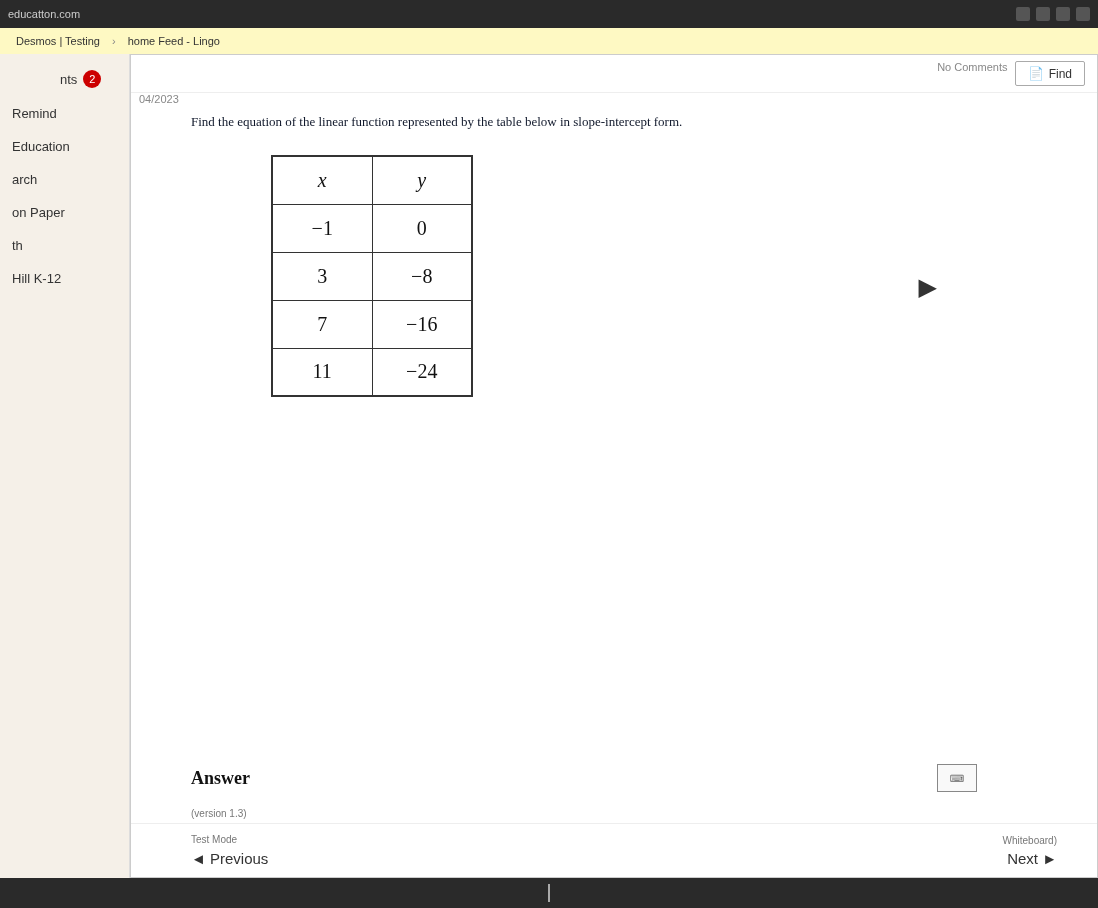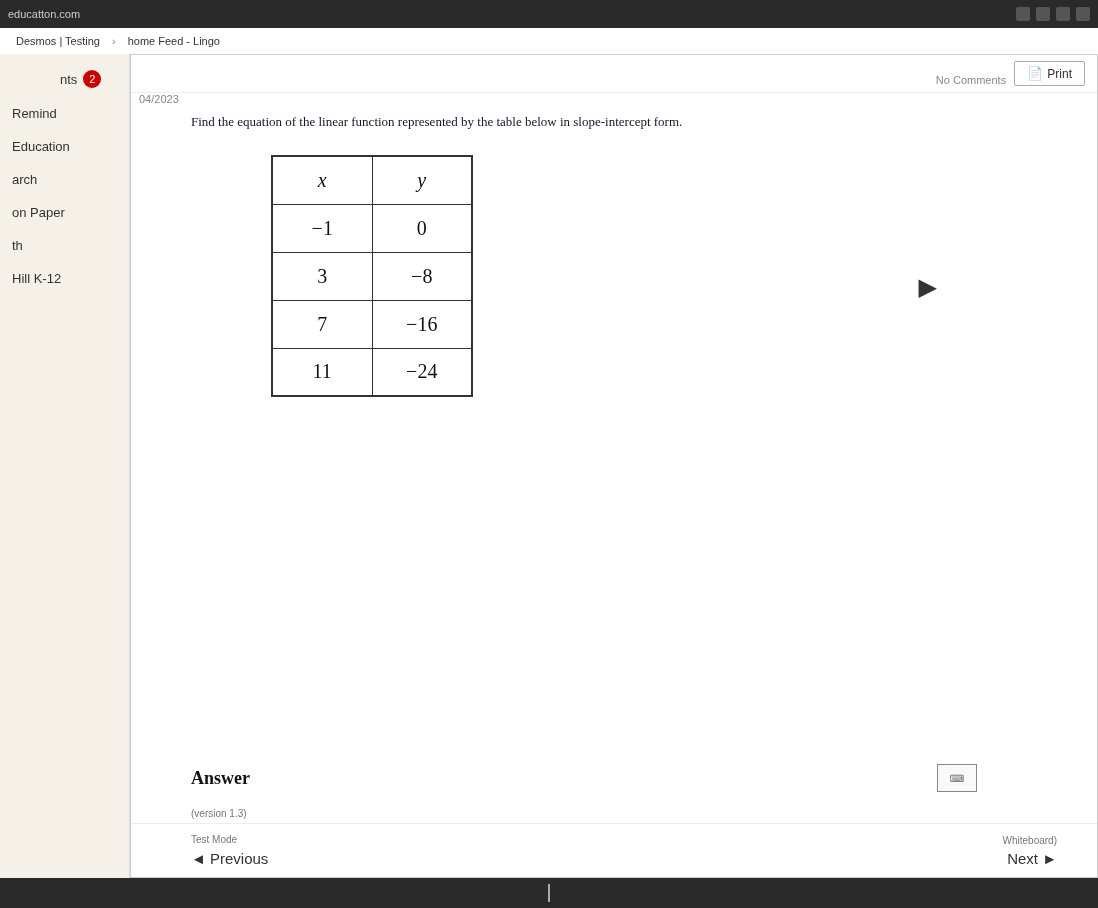--- a/index.html
+++ b/index.html
@@ -42,21 +42,21 @@
       height: 14px;
       background: #555;
       border-radius: 2px;
       display: inline-block;
     }
 
     
     .tab-bar {
       width: 100%;
       height: 26px;
-      background: #ffffff;
+      background: #fef9c3;
       display: flex;
       align-items: center;
       padding: 0 8px;
       gap: 4px;
       font-size: 11px;
       font-family: Arial, sans-serif;
       color: #333;
     }
 
     .tab-item {
@@ -131,21 +131,21 @@
       border: 1px solid #ccc;
       margin: 0;
     }
 
     
     .content-top {
       display: flex;
       justify-content: flex-end;
       padding: 6px 12px;
       border-bottom: 1px solid #eee;
-      align-items: flex-end;
+      align-items: flex-start;
       gap: 8px;
     }
 
     .no-comments-label {
       font-size: 11px;
       color: #888;
       font-family: Arial, sans-serif;
     }
 
     .print-button {
@@ -347,21 +347,21 @@
       <span>Hill K-12</span>
     </div>
   </div>
 
   <div class="content-panel">
 
     <div class="content-top">
       <span class="no-comments-label">No Comments</span>
       <button class="print-button">
         <span class="print-icon">📄</span>
-        <span>Print</span>
+        <span>Find</span>
       </button>
     </div>
 
     <div class="date-label">04/2023</div>
 
     <div class="question-area">
       <p class="question-text">Find the equation of the linear function represented by the table below in slope-intercept form.</p>
 
       <table class="data-table">
         <thead>

